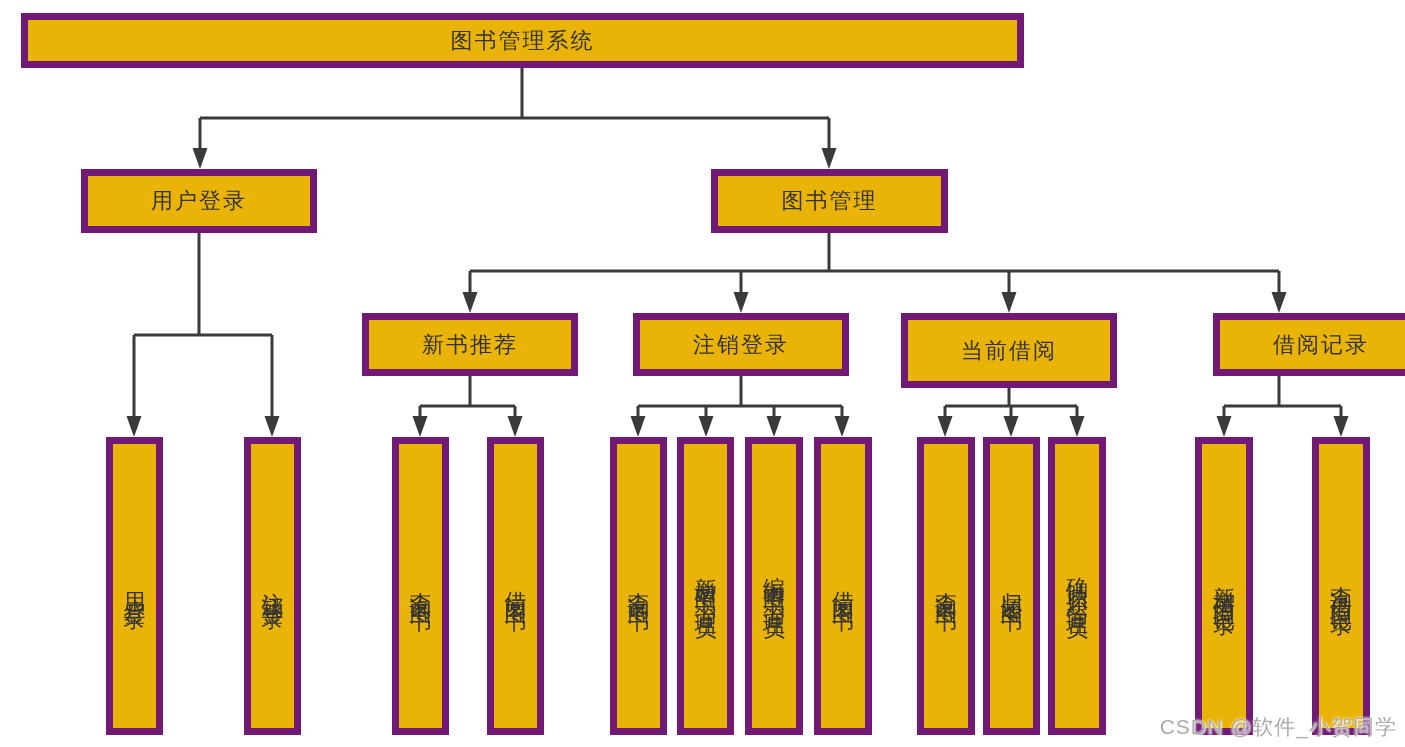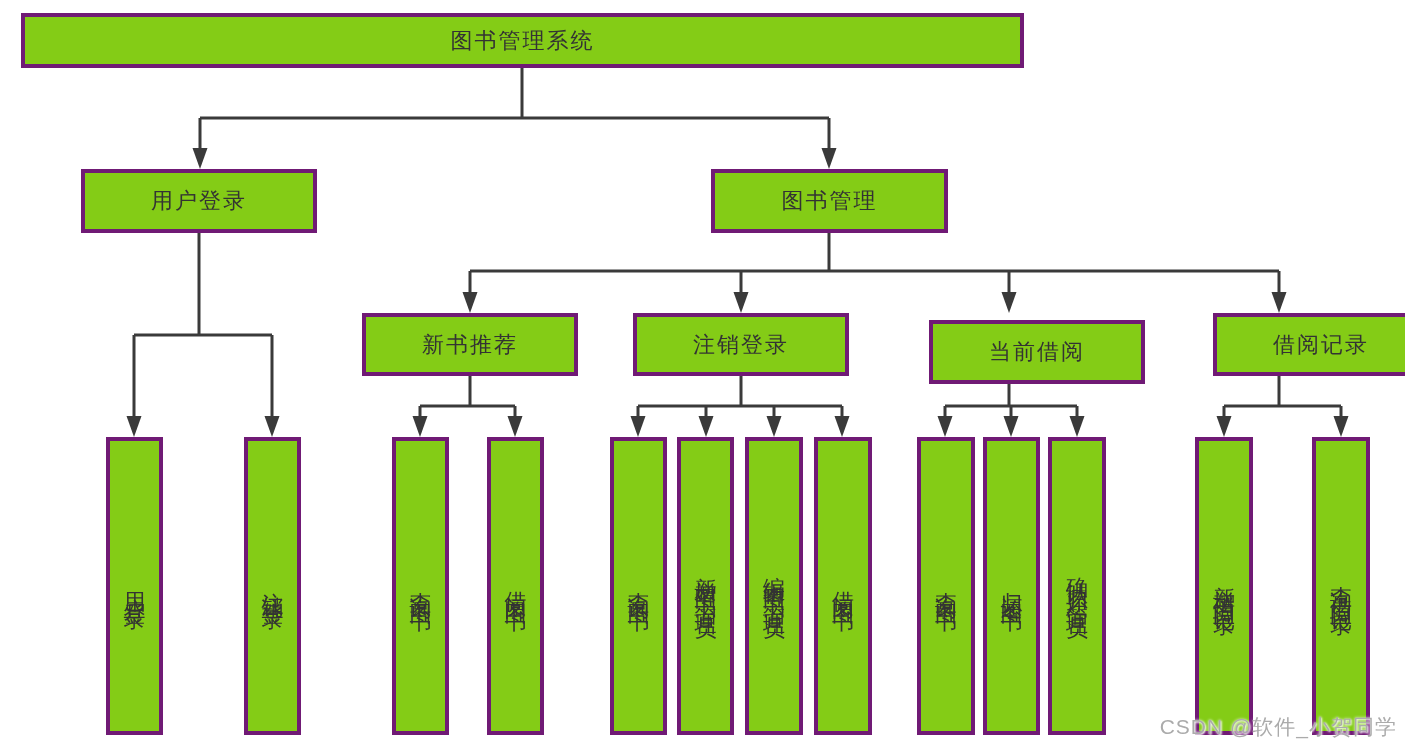--- a/index.html
+++ b/index.html
@@ -12,22 +12,22 @@
     overflow: hidden;
   }
   .connectors {
     position: absolute;
     left: 0; top: 0;
     width: 1405px; height: 747px;
   }
   .box {
     position: absolute;
     box-sizing: border-box;
-    border: 4px solid #701a75;
-    background: #84cc16;
+    border: 7px solid #701a75;
+    background: #eab308;
     color: #333333;
     display: flex;
     align-items: center;
     justify-content: center;
   }
   .hbox {
     font-size: 22px;
     letter-spacing: 2px;
     white-space: nowrap;
   }
@@ -96,21 +96,21 @@
     </g>
   </svg>
 
   <div class="box hbox" style="left:21px; top:13px; width:1003px; height:55px;">图书管理系统</div>
 
   <div class="box hbox" style="left:81px; top:169px; width:236px; height:64px;">用户登录</div>
   <div class="box hbox" style="left:711px; top:169px; width:237px; height:64px;">图书管理</div>
 
   <div class="box hbox" style="left:362px; top:313px; width:216px; height:63px;">新书推荐</div>
   <div class="box hbox" style="left:633px; top:313px; width:216px; height:63px;">注销登录</div>
-  <div class="box hbox" style="left:901px; top:320px; width:216px; height:64px;margin-left:28px;">当前借阅</div>
+  <div class="box hbox" style="left:901px; top:313px; width:216px; height:75px;">当前借阅</div>
   <div class="box hbox" style="left:1213px; top:313px; width:216px; height:63px;">借阅记录</div>
 
   <div class="box vbox" style="left:106px; top:437px; width:57px; height:298px;">用户登录</div>
   <div class="box vbox" style="left:244px; top:437px; width:57px; height:298px;">注销登录</div>
 
   <div class="box vbox" style="left:392px; top:437px; width:57px; height:298px;">查询图书</div>
   <div class="box vbox" style="left:487px; top:437px; width:57px; height:298px;">借阅图书</div>
 
   <div class="box vbox" style="left:610px; top:437px; width:57px; height:298px;">查询图书</div>
   <div class="box vbox" style="left:677px; top:437px; width:57px; height:298px;">新增图书（管理员）</div>

